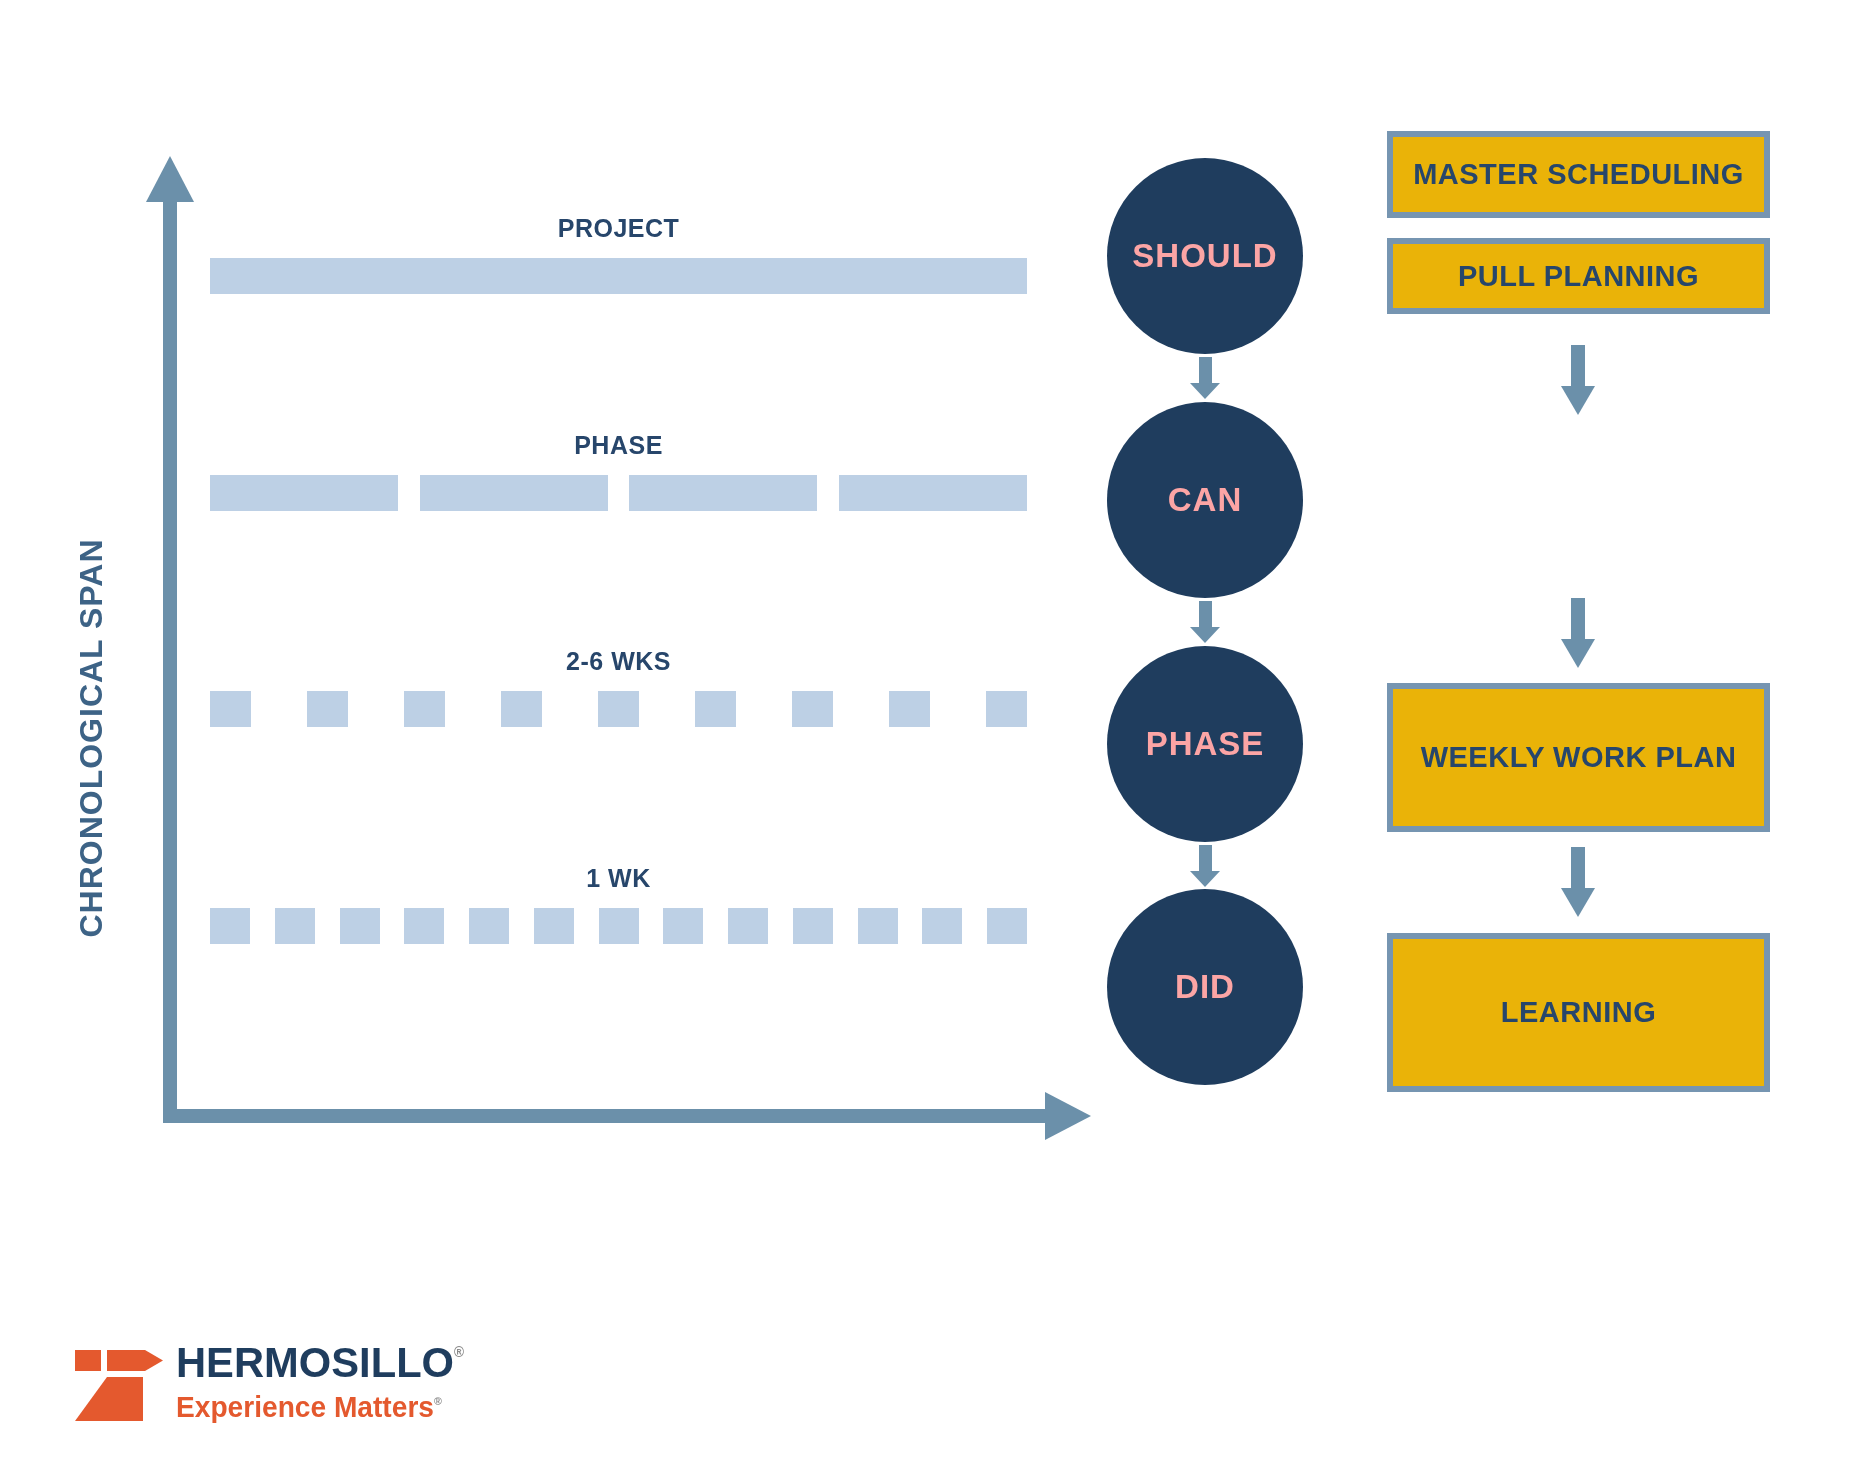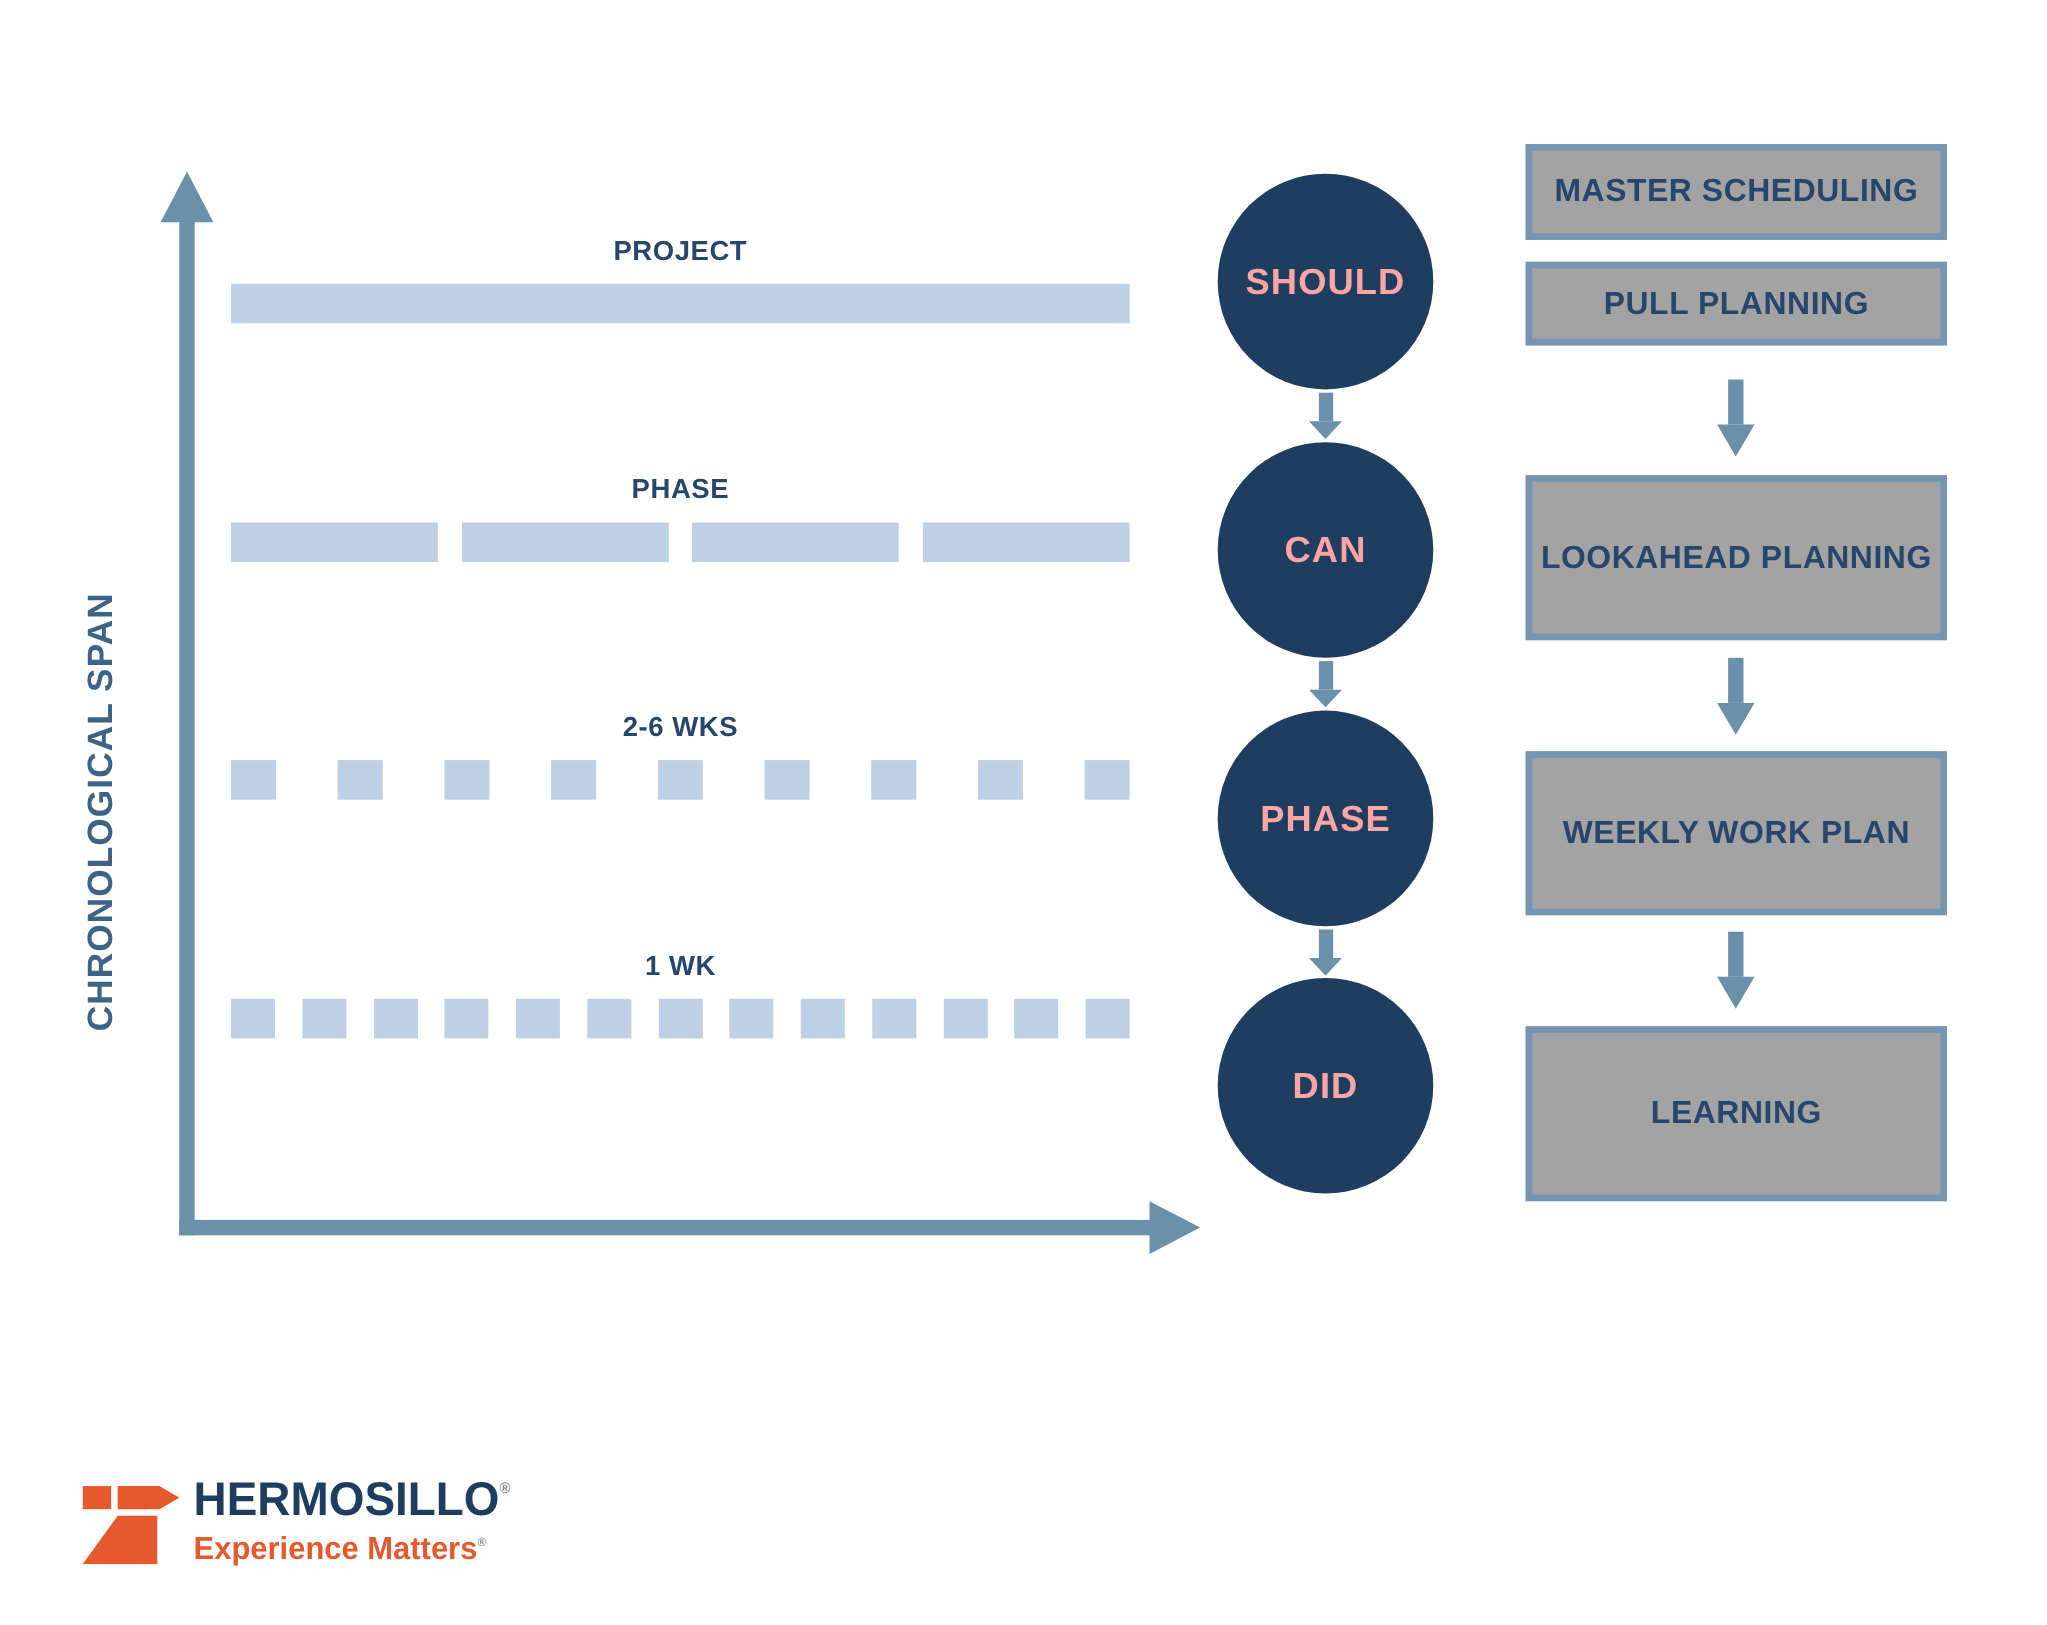--- a/index.html
+++ b/index.html
@@ -54,21 +54,21 @@
   .circle.c0{top:158px}.circle.c1{top:402px}.circle.c2{top:646px}.circle.c3{top:889px}
 
   .varrow-sm{position:absolute;left:1190px;width:30px;height:42px;}
   .varrow-sm.a0{top:357px}.varrow-sm.a1{top:601px}.varrow-sm.a2{top:845px}
   .varrow-sm .shaft{position:absolute;left:8.5px;top:0;width:13px;height:26px;background:var(--steel);}
   .varrow-sm .head{position:absolute;left:0;top:26px;width:0;height:0;
     border-left:15px solid transparent;border-right:15px solid transparent;
     border-top:16px solid var(--steel);}
 
   
-  .fbox{position:absolute;left:1387px;width:383px;box-sizing:border-box;background:#a3a3a3;
+  .fbox{position:absolute;left:1387px;width:383px;box-sizing:border-box;background:#eab308;
     border:6px solid var(--box-border);display:flex;align-items:center;justify-content:center;
     color:var(--navy-text);font-size:29px;font-weight:700;letter-spacing:.5px;text-align:center;}
   .fbox.f0{top:131px;height:87px}
   .fbox.f1{top:238px;height:76px}
   .fbox.f2{top:432px;height:150px}
   .fbox.f3{top:683px;height:149px}
   .fbox.f4{top:933px;height:159px}
 
   .varrow-lg{position:absolute;left:1561px;width:34px;height:70px;}
   .varrow-lg.A0{top:345px}.varrow-lg.A1{top:598px}.varrow-lg.A2{top:847px}
@@ -157,21 +157,20 @@
       <div class="head"></div>
     </div>
   <div class="circle c3">DID</div>
 
   <div class="fbox f0">MASTER SCHEDULING</div>
   <div class="fbox f1">PULL PLANNING</div>
   <div class="varrow-lg A0">
       <div class="shaft"></div>
       <div class="head"></div>
     </div>
-  <div class="fbox f2">LOOKAHEAD PLANNING</div>
   <div class="varrow-lg A1">
       <div class="shaft"></div>
       <div class="head"></div>
     </div>
   <div class="fbox f3">WEEKLY WORK PLAN</div>
   <div class="varrow-lg A2">
       <div class="shaft"></div>
       <div class="head"></div>
     </div>
   <div class="fbox f4">LEARNING</div>

